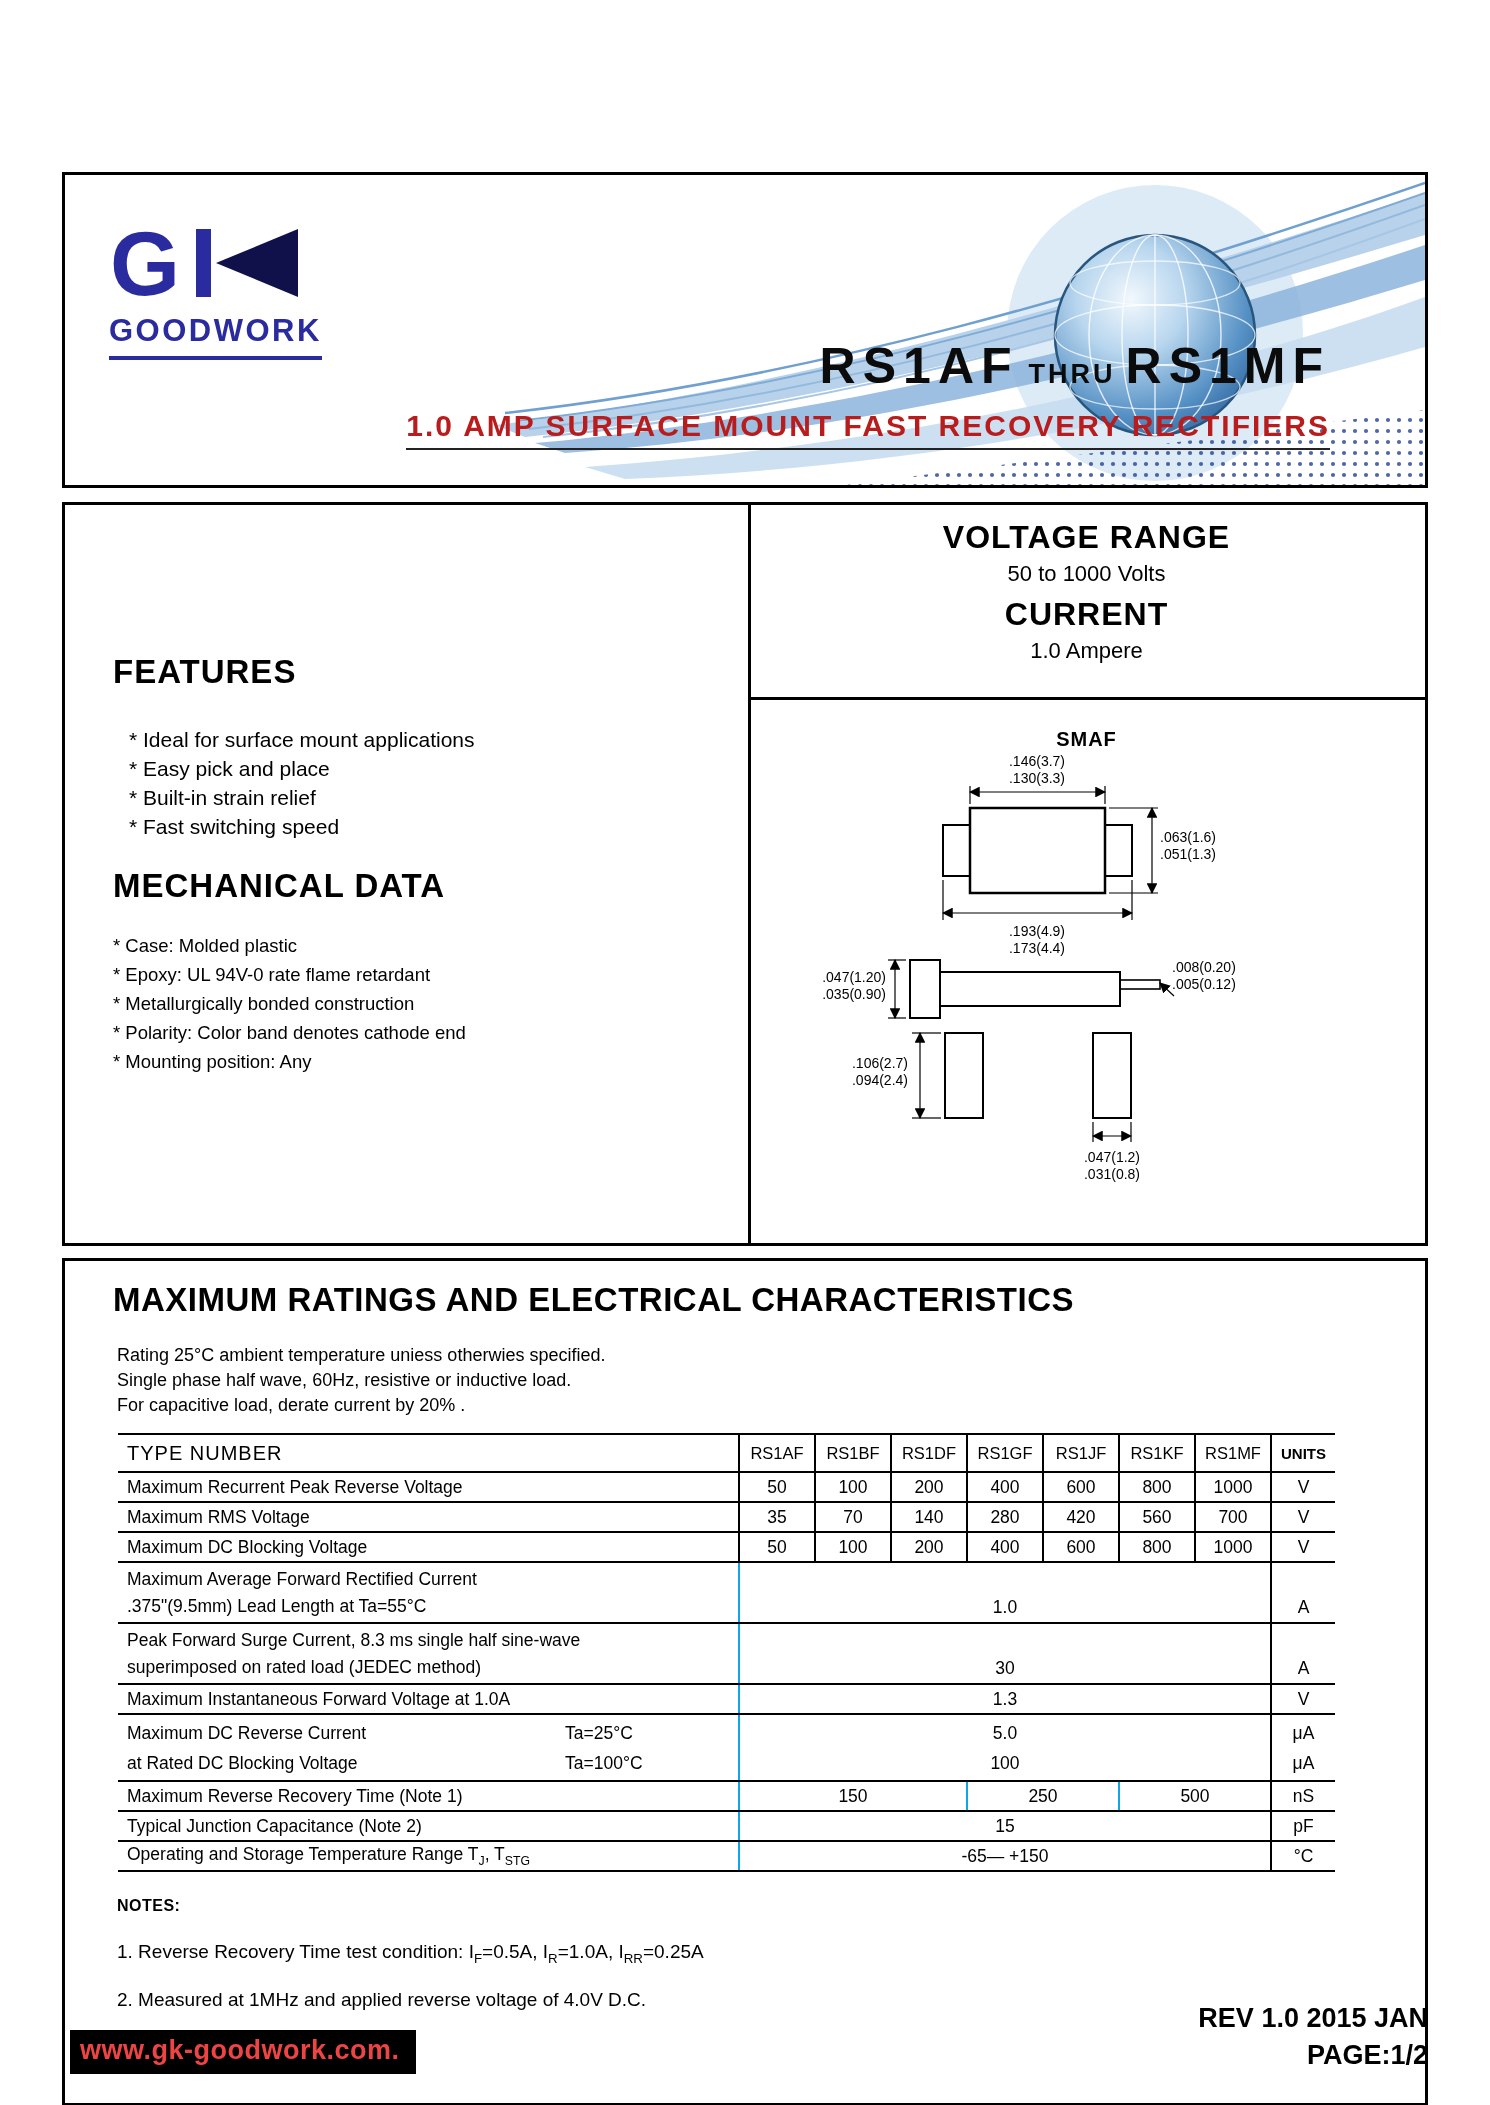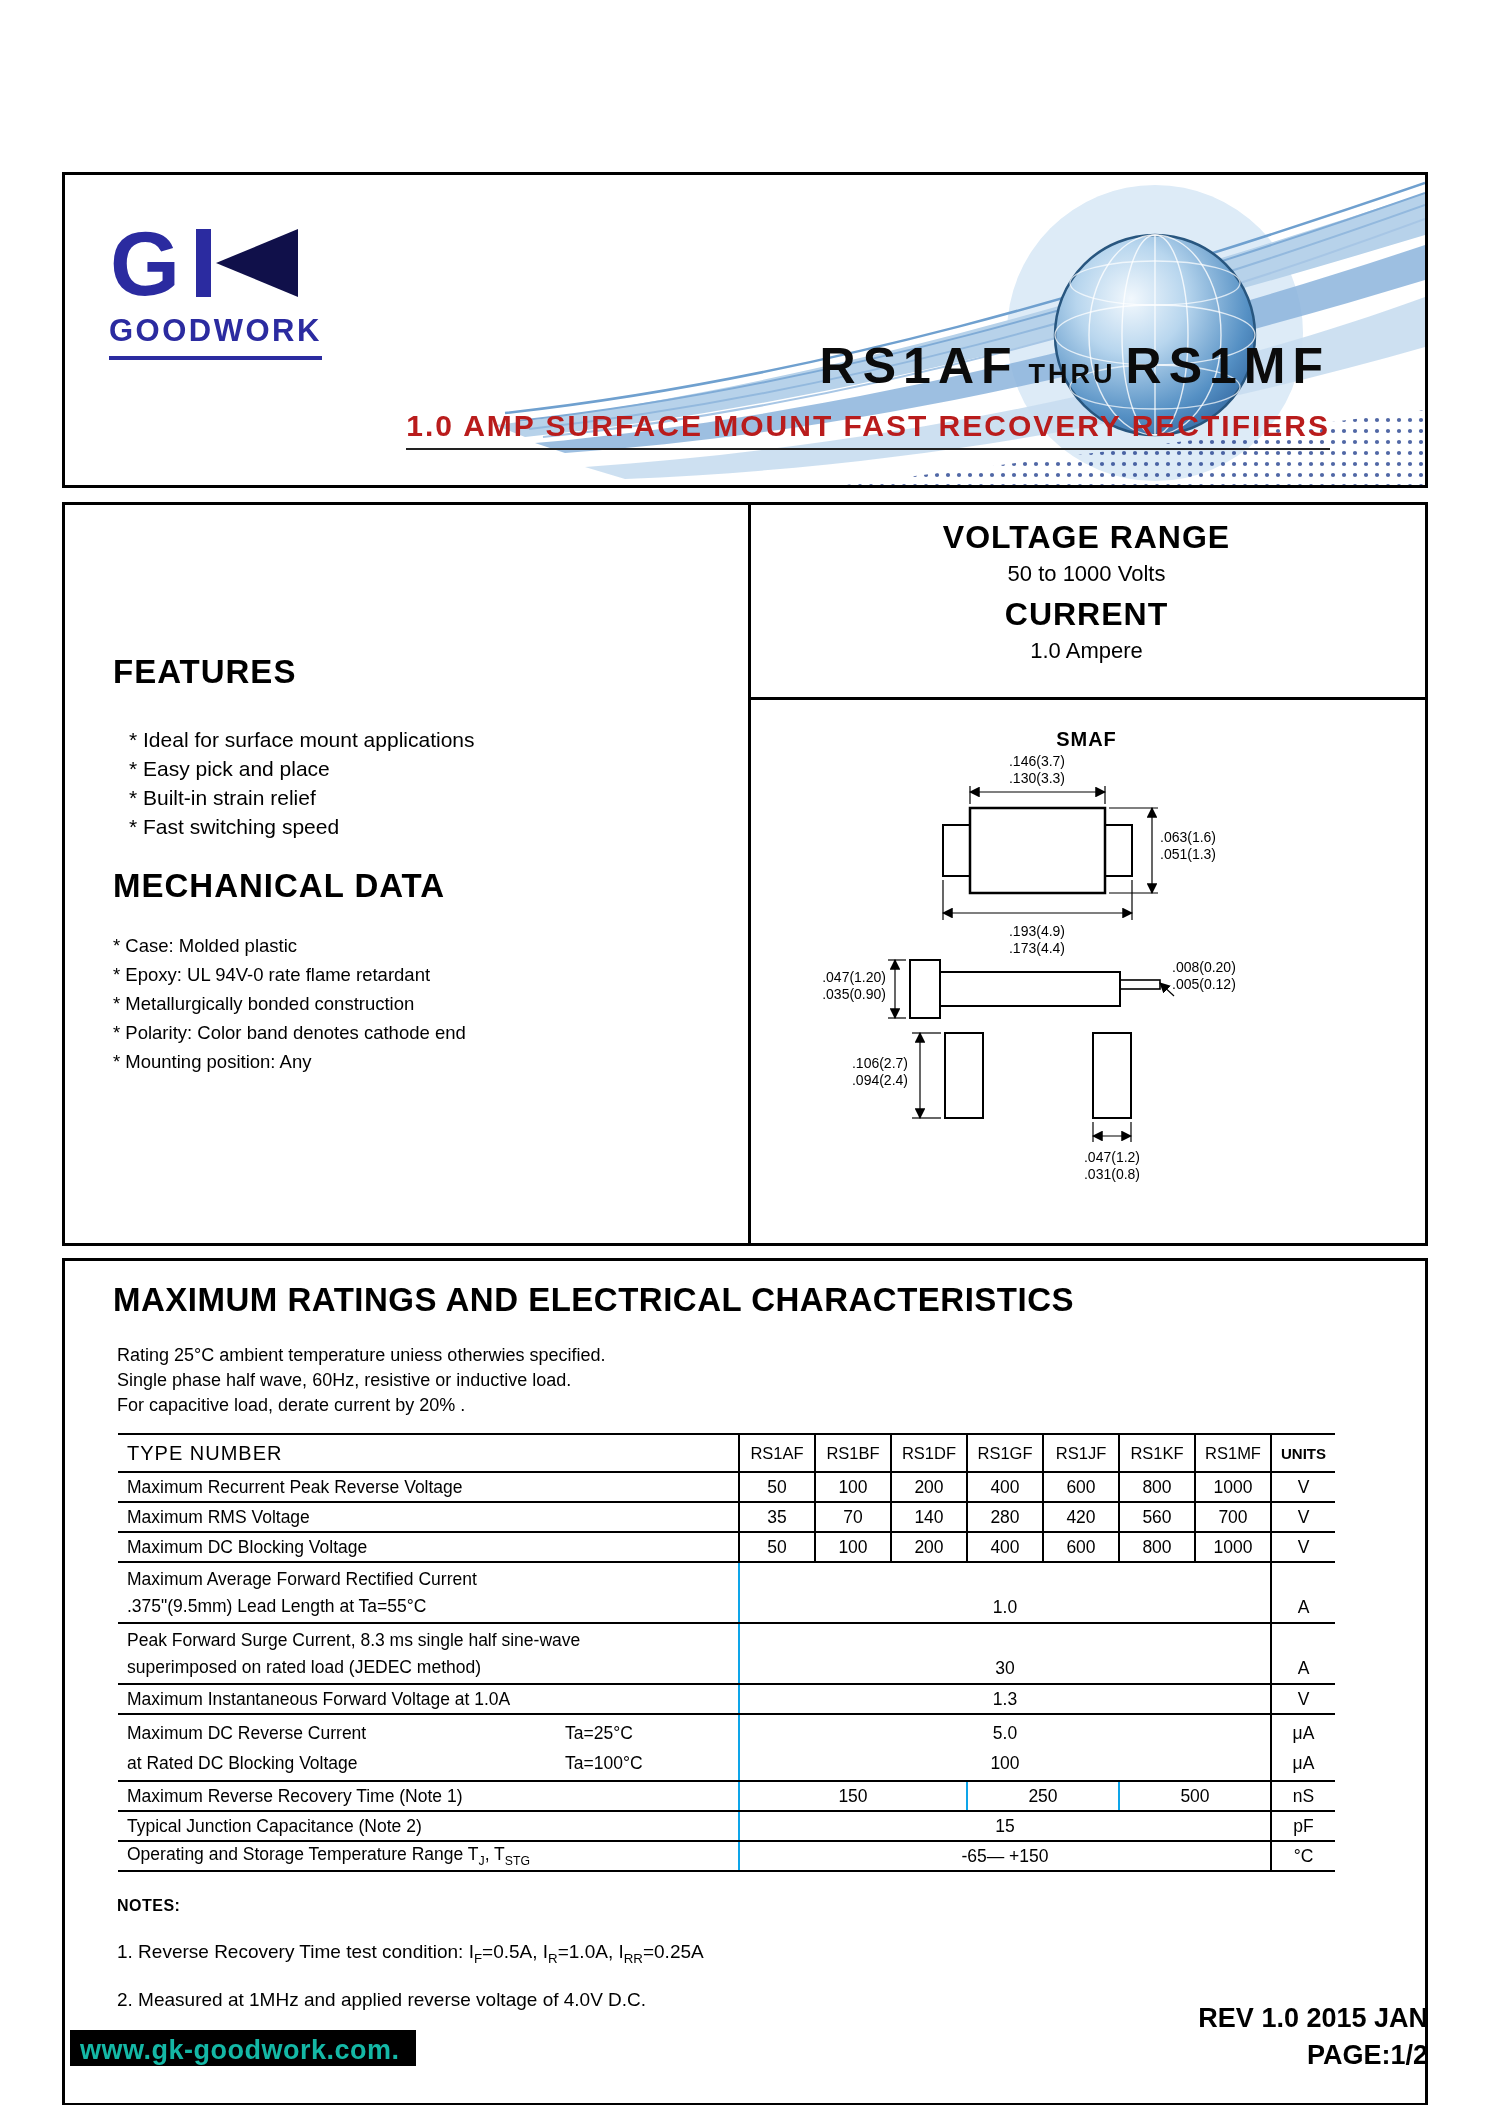--- a/index.html
+++ b/index.html
@@ -73,22 +73,22 @@
   .dc .dc-line { position:relative; line-height:30px; }
   .cond { position:absolute; left:438px; }
   .tsub { font-size:70%; }
 
   .notes-h { position:absolute; left:52px; top:636px; font-size:16px; font-weight:bold; letter-spacing:0.5px; }
   .note-line1 { position:absolute; left:52px; top:680px; font-size:19px; }
   .note-line2 { position:absolute; left:52px; top:728px; font-size:19px; }
 
   
   .site-bar {
-    position:absolute; left:70px; top:2030px; background:#000; color:#14b8a6;
-    font-size:27px; font-weight:bold; padding:5px 16px 0 10px; letter-spacing:0.5px;
+    position:absolute; left:70px; top:2030px; background:#000; color:#ef4444;
+    font-size:27px; font-weight:bold; padding:5px 16px 8px 10px; letter-spacing:0.5px;
   }
   .rev-block { position:absolute; right:62px; top:2000px; text-align:right; font-size:27px; font-weight:600; line-height:37px; }
 </style>
 </head>
 <body>
 
 <div class="page">
 
   <div class="box" id="hdr-box">
 

